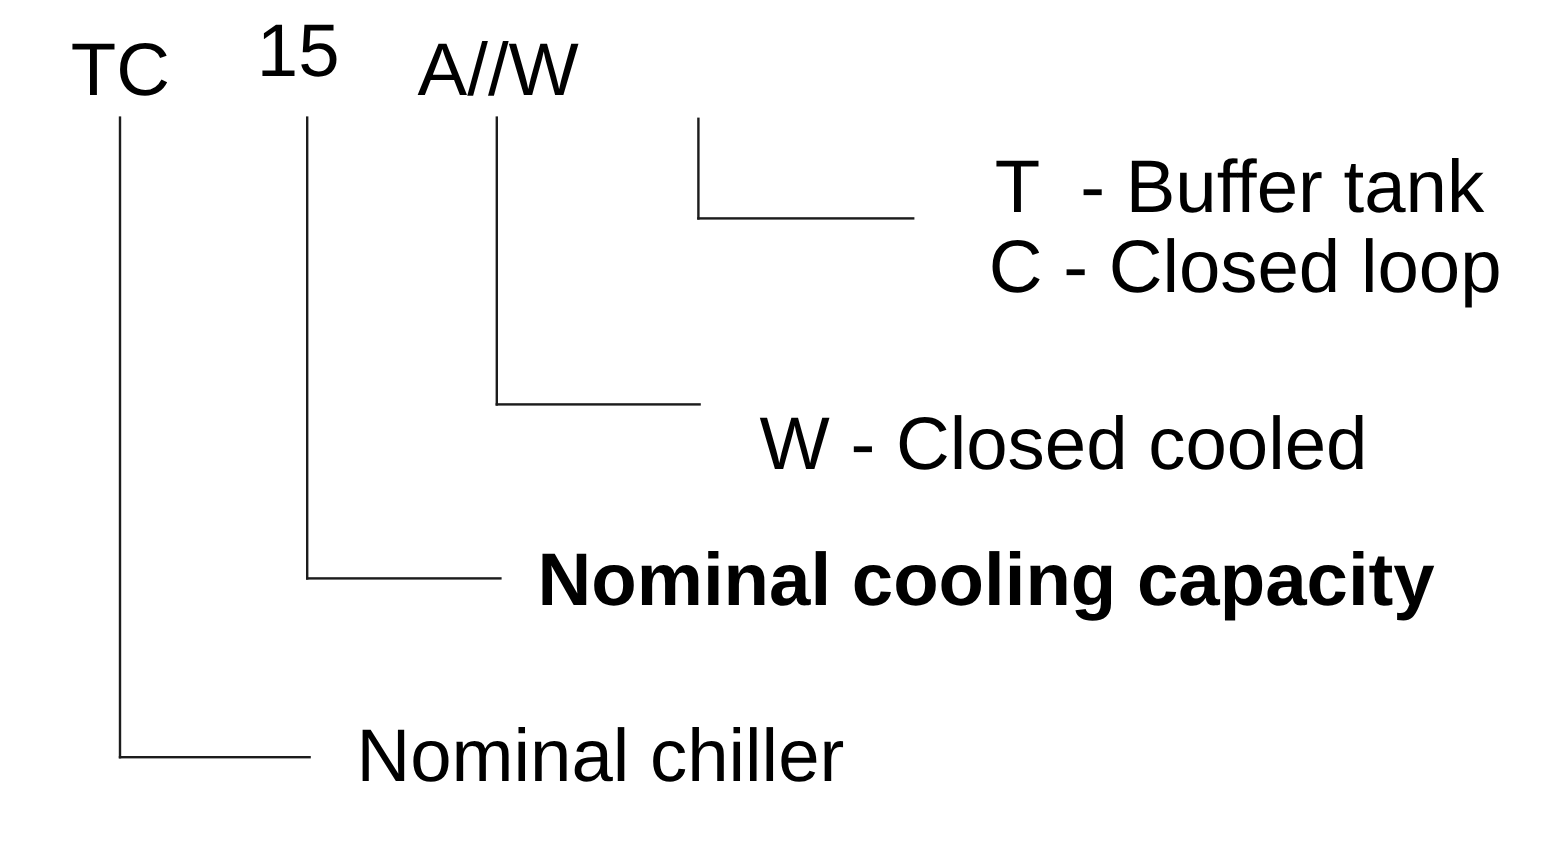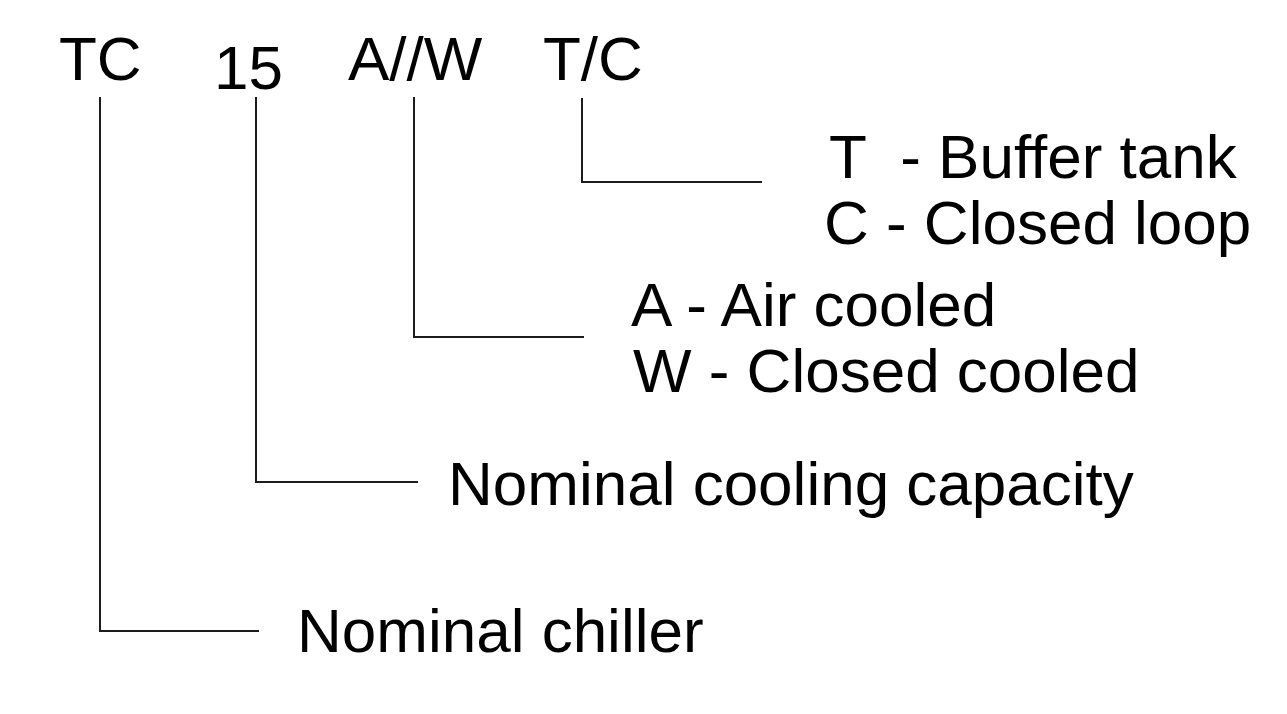--- a/index.html
+++ b/index.html
@@ -23,59 +23,57 @@
     line-height: 62px;
     white-space: pre;
     color: #000000;
   }
   .line {
     position: absolute;
     background: #1c1c1c;
   }
   
   .code-series    { left: 38px;  top: 28px; }
-  .code-capacity  { left: 193px; top: 37px; }
+  .code-capacity  { left: 193px; top: 12px; }
   .code-condenser { left: 327px; top: 28px; text-align: center; }
   .code-option    { left: 522px; top: 28px; }
   
   .v-series    { left: 78px;  top: 97px; width: 2px;  height: 535px; }
   .h-series    { left: 78px;  top: 630px; width: 160px; height: 2px; }
   .v-capacity  { left: 234px; top: 97px; width: 2px;  height: 386px; }
   .h-capacity  { left: 234px; top: 481px; width: 163px; height: 2px; }
   .v-condenser { left: 392px; top: 97px; width: 2px;  height: 241px; }
   .h-condenser { left: 392px; top: 336px; width: 171px; height: 2px; }
   .v-option    { left: 560px; top: 98px; width: 2px;  height: 85px; }
   .h-option    { left: 560px; top: 181px; width: 181px; height: 2px; }
   
   .lbl-option-t    { left: 808px; top: 126px; }
   .lbl-option-c    { left: 803px; top: 192px; }
   .lbl-condenser-a { left: 610px; top: 274px; }
   .lbl-condenser-w { left: 612px; top: 340px; }
-  .lbl-capacity    { left: 427px; top: 453px; }
+  .lbl-capacity    { left: 427px; top: 453px; font-weight: bold; }
   .lbl-series      { left: 276px; top: 600px; }
 </style>
 </head>
 <body>
 
 <div class="canvas">
 
   <span class="txt code-series">TC</span>
   <span class="txt code-capacity">15</span>
   <span class="txt code-condenser">A//W</span>
-  <span class="txt code-option">T/C</span>
 
   <div class="line v-series"></div>
   <div class="line h-series"></div>
   <div class="line v-capacity"></div>
   <div class="line h-capacity"></div>
   <div class="line v-condenser"></div>
   <div class="line h-condenser"></div>
   <div class="line v-option"></div>
   <div class="line h-option"></div>
 
   <span class="txt lbl-option-c">C - Closed loop</span>
   <span class="txt lbl-option-t">T  - Buffer tank</span>
-  <span class="txt lbl-condenser-a">A - Air cooled</span>
   <span class="txt lbl-condenser-w">W - Closed cooled</span>
   <span class="txt lbl-capacity">Nominal cooling capacity</span>
   <span class="txt lbl-series">Nominal chiller</span>
 
 </div>
 
 </body></html>

